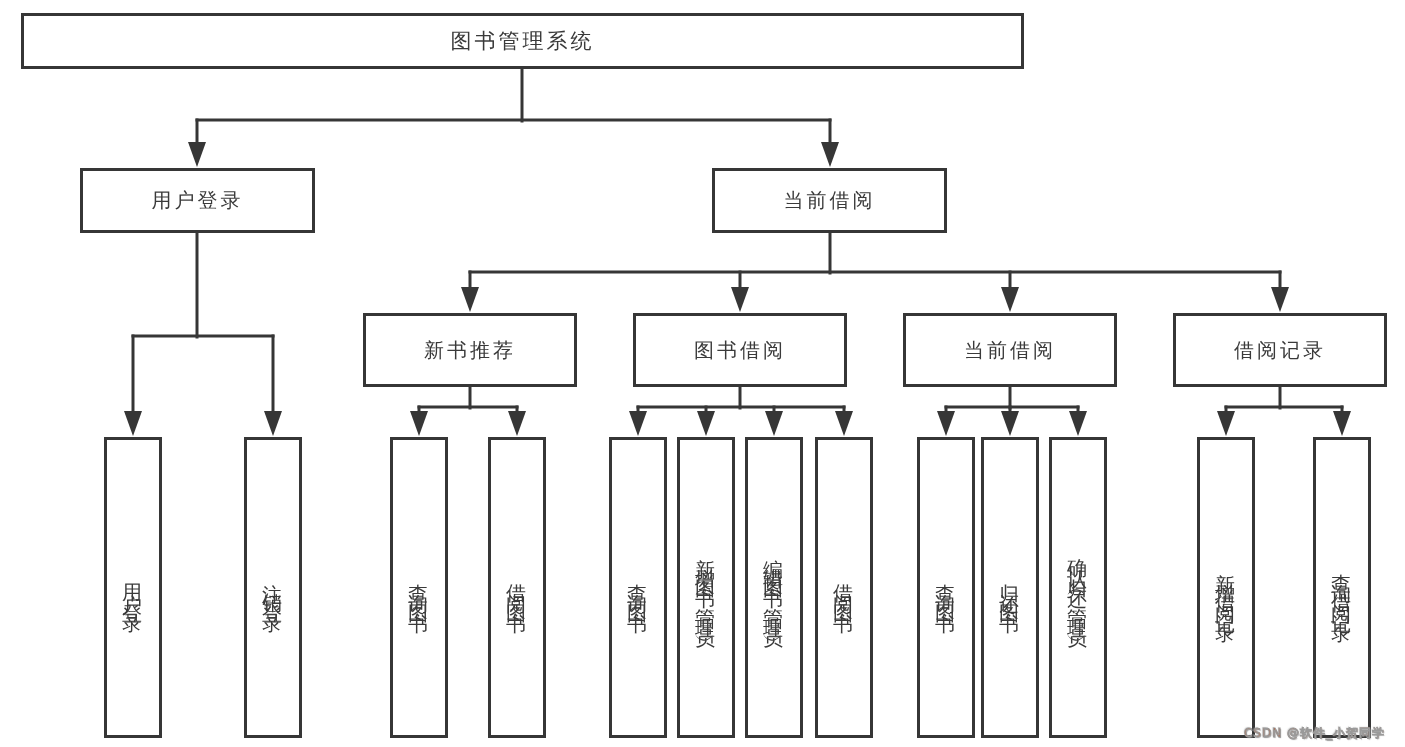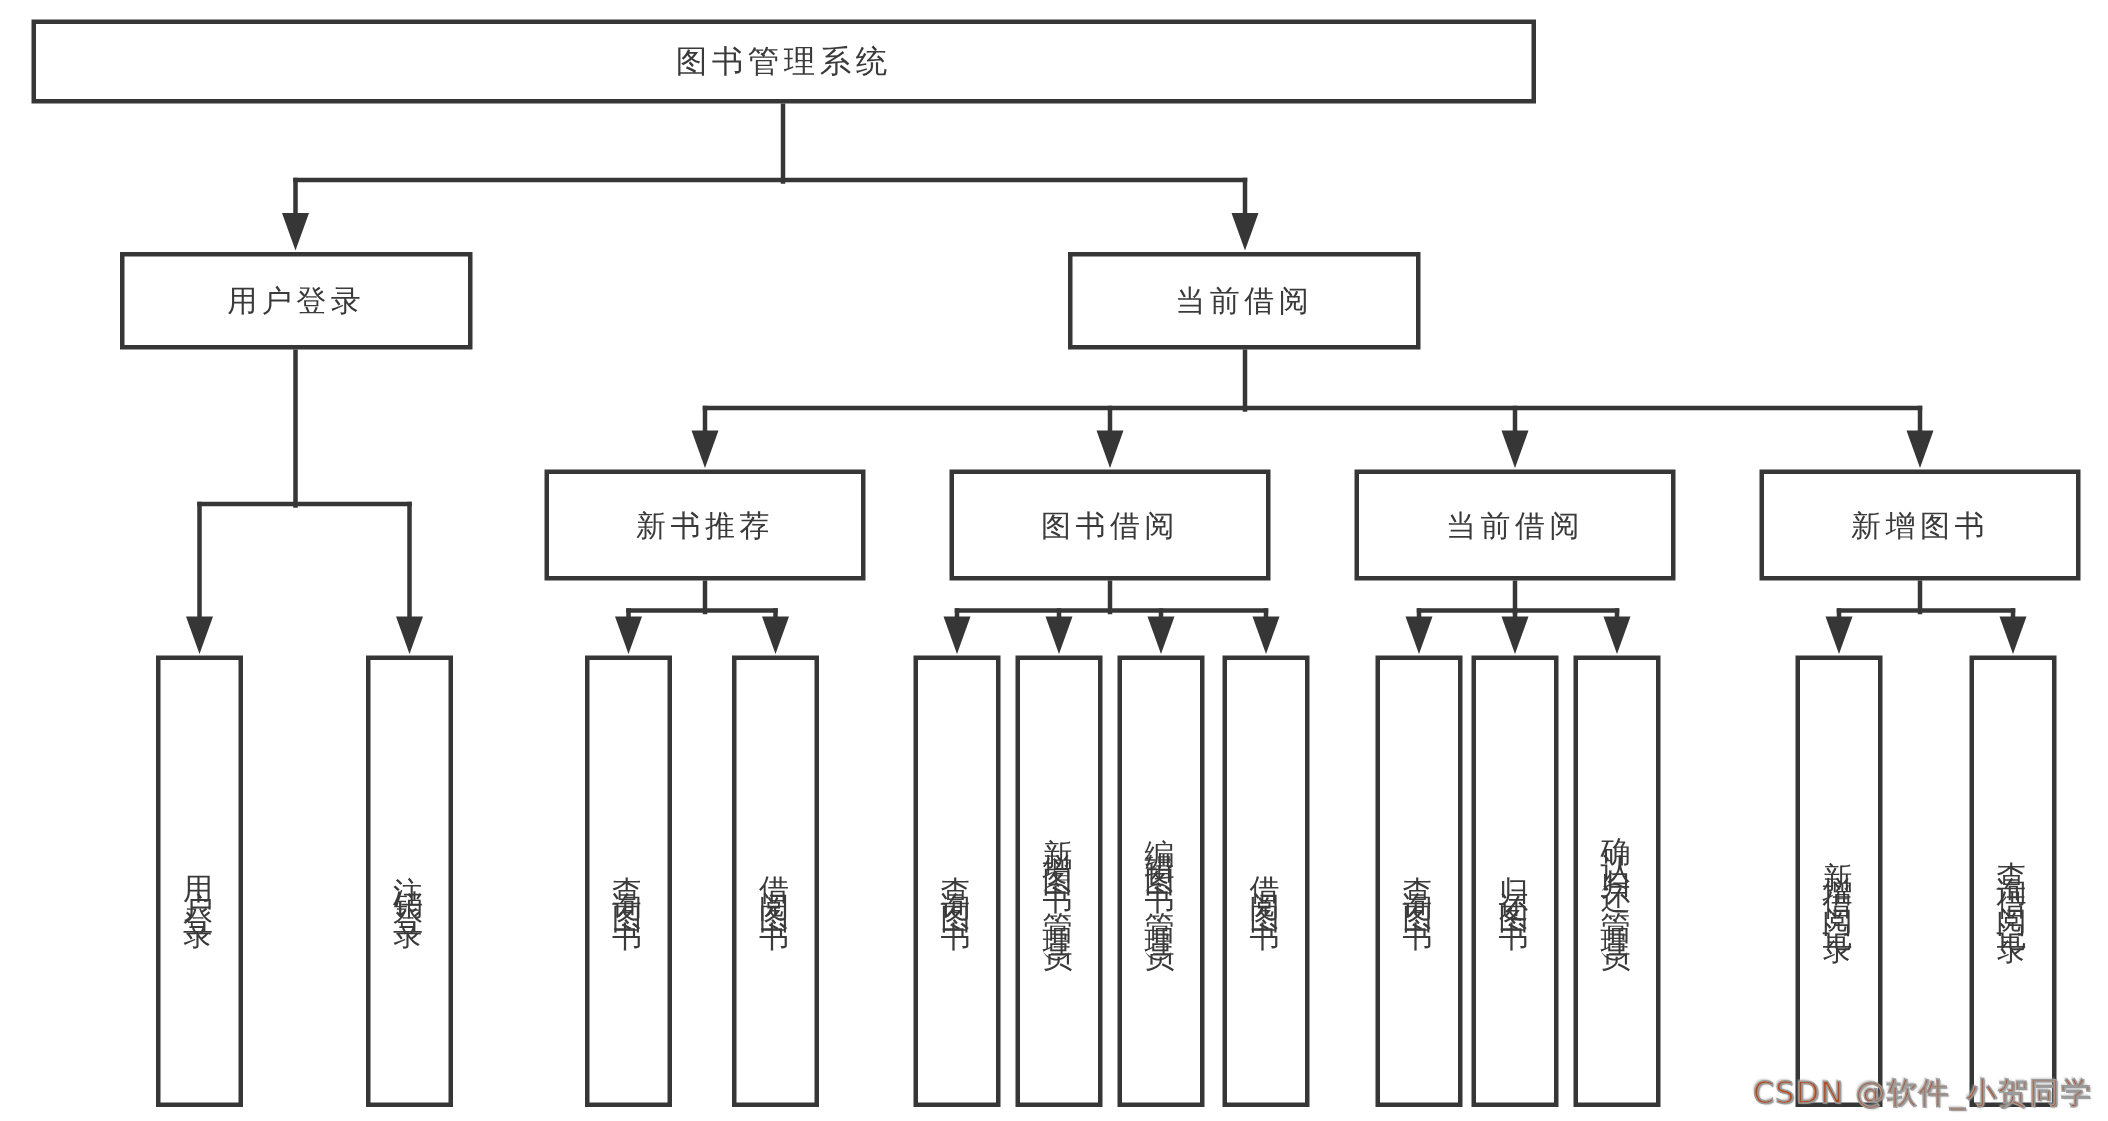--- a/index.html
+++ b/index.html
@@ -46,22 +46,22 @@
     color:var(--text);
     writing-mode:vertical-lr;
     text-orientation:mixed;
     font-size:20px;
     letter-spacing:10px;
     display:flex; align-items:center; justify-content:center;
     z-index:2;
   }
   .watermark{
     position:absolute;
-    right:10px; bottom:5px;
-    font-size:20px;
+    right:20px; bottom:5px;
+    font-size:12px;
     letter-spacing:1px;
     color:#c2410c;
     -webkit-text-stroke:1px #9a9a9a;
     text-shadow:1px 1px 1px rgba(130,130,130,0.85), -1px -1px 1px rgba(170,170,170,0.5);
     z-index:5;
     white-space:nowrap;
   }
 </style>
 </head>
 <body>
@@ -124,21 +124,21 @@
     </svg>
 
   <div class="node root">图书管理系统</div>
 
   <div class="node l2" style="left:80px">用户登录</div>
   <div class="node l2" style="left:712px">当前借阅</div>
 
   <div class="node l3" style="left:363px">新书推荐</div>
   <div class="node l3" style="left:903px">当前借阅</div>
   <div class="node l3" style="left:633px">图书借阅</div>
-  <div class="node l3" style="left:1173px">新增图书</div>
+  <div class="node l3" style="left:1173px">借阅记录</div>
 
   <div class="leaf" style="left:104px">用户登录</div>
   <div class="leaf" style="left:244px">注销登录</div>
 
   <div class="leaf" style="left:390px">查询图书</div>
   <div class="leaf" style="left:488px">借阅图书</div>
 
   <div class="leaf" style="left:609px">查询图书</div>
   <div class="leaf" style="left:677px">新增图书（管理员）</div>
   <div class="leaf" style="left:745px">编辑图书（管理员）</div>

